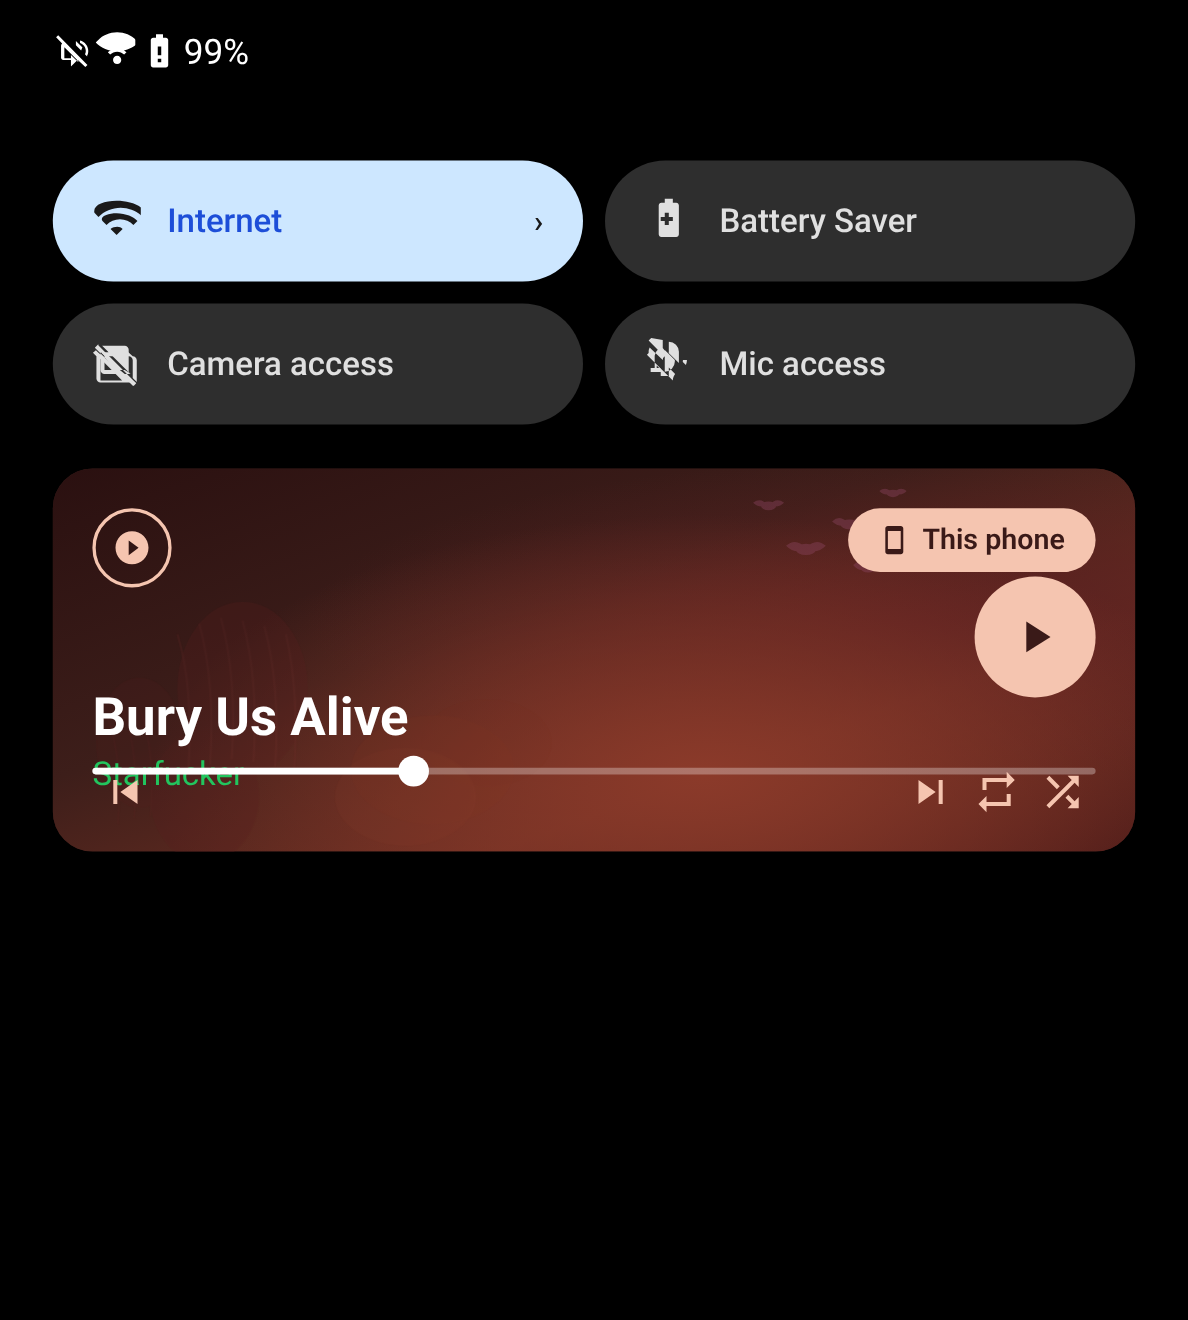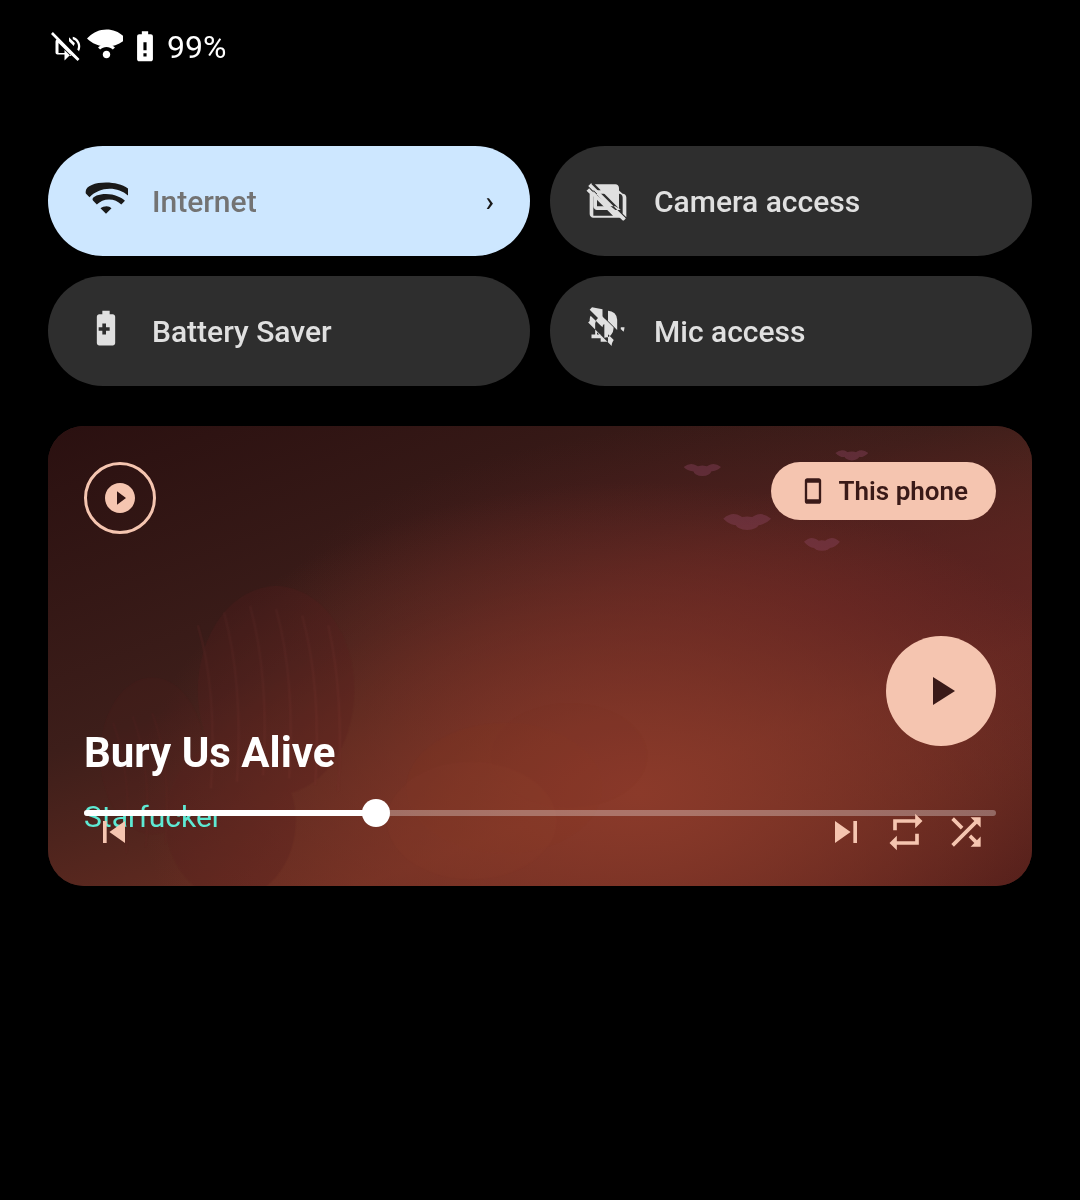--- a/index.html
+++ b/index.html
@@ -61,21 +61,21 @@
       background: #cde7ff;
     }
 
     .qs-tile-inactive {
       background: #2e2e2e;
     }
 
     .qs-tile-label {
       font-size: 30px;
       font-weight: 500;
-      color: #737373;
+      color: #1d4ed8;
     }
 
     .qs-tile-inactive .qs-tile-label {
       color: #e0e0e0;
     }
 
     .qs-tile-icon {
       flex-shrink: 0;
     }
 
@@ -93,21 +93,21 @@
       color: #1a1a1a;
       font-weight: 500;
     }
 
     
     .media-player {
       margin: 20px 48px 0;
       border-radius: 36px;
       overflow: hidden;
       position: relative;
-      height: 460px;
+      height: 348px;
       background: #3a1a18;
     }
 
     .media-artwork {
       position: absolute;
       inset: 0;
       background: 
         radial-gradient(ellipse at 60% 80%, #8b3a2a 0%, transparent 60%),
         radial-gradient(ellipse at 80% 40%, #5a2020 0%, transparent 50%),
         linear-gradient(160deg, #2a1010 0%, #3d1e1a 40%, #6b2e22 70%, #4a1a18 100%);
@@ -179,31 +179,31 @@
       font-weight: 600;
       color: #3a1a18;
     }
 
     .media-info {
       margin-top: auto;
       margin-bottom: 16px;
     }
 
     .media-title {
-      font-size: 42px;
+      font-size: 48px;
       font-weight: 700;
       color: #fff;
       line-height: 1.15;
     }
 
     .media-artist {
       font-size: 30px;
       font-weight: 400;
-      color: #5eead4;
-      margin-top: 22px;
+      color: #22c55e;
+      margin-top: 8px;
     }
 
     .media-big-play {
       position: absolute;
       right: 36px;
       bottom: 140px;
       width: 110px;
       height: 110px;
       border-radius: 50%;
       background: #f5c5b0;
@@ -304,40 +304,40 @@
         <path d="M1 9l2 2c2.88-2.88 6.79-4.58 11-4.58s8.12 1.7 11 4.58l2-2C23.93 5.07 18.32 3 12 3S.07 5.07 1 9zm4 4l2 2c1.73-1.73 4.07-2.78 6.67-2.78s4.94 1.05 6.67 2.78l2-2C20.57 11.07 16.53 9.22 12 9.22s-8.57 1.85-7 3.78zm4 4l3 3 3-3c-.69-.69-1.62-1.11-2.67-1.11S9.69 16.31 9 17z"></path>
       </svg>
     </div>
     <span class="qs-tile-label">Internet</span>
     <span class="qs-tile-arrow">›</span>
   </div>
 
   <div class="qs-tile qs-tile-inactive">
     <div class="qs-tile-icon">
       <svg width="44" height="44" viewBox="0 0 24 24">
+        <path d="M15.67 4H14V2h-4v2H8.33C7.6 4 7 4.6 7 5.33v14.33C7 20.4 7.6 21 8.33 21h7.33C16.4 21 17 20.4 17 19.67V5.33C17 4.6 16.4 4 15.67 4zm-1.67 9h-2v2h-2v-2H8v-2h2v-2h2v2h2v2z"></path>
+      </svg>
+    </div>
+    <span class="qs-tile-label">Battery Saver</span>
+  </div>
+
+  <div class="qs-tile qs-tile-inactive">
+    <div class="qs-tile-icon">
+      <svg width="44" height="44" viewBox="0 0 24 24">
         <path d="M18 10.48V6c0-1.1-.9-2-2-2H4.83L18 17.17V10.48zM16 16H6V8.83L4.27 7.1A2 2 0 004 8v8c0 1.1.9 2 2 2h12c.34 0 .65-.09.93-.24L16 16zm3.04 6.78L1.22 4.96 2.64 3.54 21.46 22.36l-1.42 1.42zM2 4.27L3.27 3 3 3.27V4.27z"></path>
         <path d="M2 6.17V16c0 1.1.9 2 2 2h12.83L2 6.17zM18 2H6.83L4.83 4H18c1.1 0 2 .9 2 2v8.17l2 2V6c0-1.1-.9-2-2-2h-1l-1-2z" opacity="0"></path>
 
         <path d="M1 3.27L2.27 2 22 21.73 20.73 23 17 19.27V20H4c-1.1 0-2-.9-2-2V6c0-.55.22-1.05.58-1.41L1 3.27zm16 14.46l-3-3V15h-2v-2l-4-4V10a3 3 0 01-3-3V6l-.73-.73C2.09 5.55 2 5.77 2 6v12c0 1.1.9 2 2 2h13l-2-2.27z" opacity="0"></path>
       </svg>
       
       <svg width="44" height="44" viewBox="0 0 24 24" style="margin-top:-44px;display:block;">
         <path d="M3 5.27L1.73 4 .27 5.27 2 7v11c0 1.1.9 2 2 2h14.73l1.73 1.73 1.27-1.27L3 5.27zM4 18V8.27L14.73 19H4zm11.83-13H12V3H8v2H4.17L6.17 7H18c1.1 0 2 .9 2 2v8.83l2 2V9c0-1.1-.9-2-2-2l-2.17-2z"></path>
       </svg>
     </div>
     <span class="qs-tile-label">Camera access</span>
-  </div>
-
-  <div class="qs-tile qs-tile-inactive">
-    <div class="qs-tile-icon">
-      <svg width="44" height="44" viewBox="0 0 24 24">
-        <path d="M15.67 4H14V2h-4v2H8.33C7.6 4 7 4.6 7 5.33v14.33C7 20.4 7.6 21 8.33 21h7.33C16.4 21 17 20.4 17 19.67V5.33C17 4.6 16.4 4 15.67 4zm-1.67 9h-2v2h-2v-2H8v-2h2v-2h2v2h2v2z"></path>
-      </svg>
-    </div>
-    <span class="qs-tile-label">Battery Saver</span>
   </div>
 
   <div class="qs-tile qs-tile-inactive">
     <div class="qs-tile-icon">
       <svg width="44" height="44" viewBox="0 0 24 24" fill="#e0e0e0">
         <path d="M19 11c0 .34-.03.67-.08 1l1.56 1.56C20.81 12.68 21 11.86 21 11h-2zM9 1.17L3.27.17 2 1.44l4.53 4.53A4.002 4.002 0 005 9v6H3v2h5v-2H6v-1.17l2 2V19h4v-4.17l3.14 3.14C14.77 18.6 14 19.7 14 21v.27L2 9.27 1.17 8.44 2 7.61V7a5 5 0 01.5-2.17L9 11.07V11c0-1.1.9-2 2-2h.93L9 5.07V1.17zm3 1.66V7c0 .2-.03.38-.07.56L17 12.56c.01-.18.01-.37.01-.56V7a5 5 0 00-5-5v.83zm-2 14a5 5 0 005-5v-.73l-5-5V16z"></path>
       </svg>
     </div>
     <span class="qs-tile-label">Mic access</span>
   </div>

